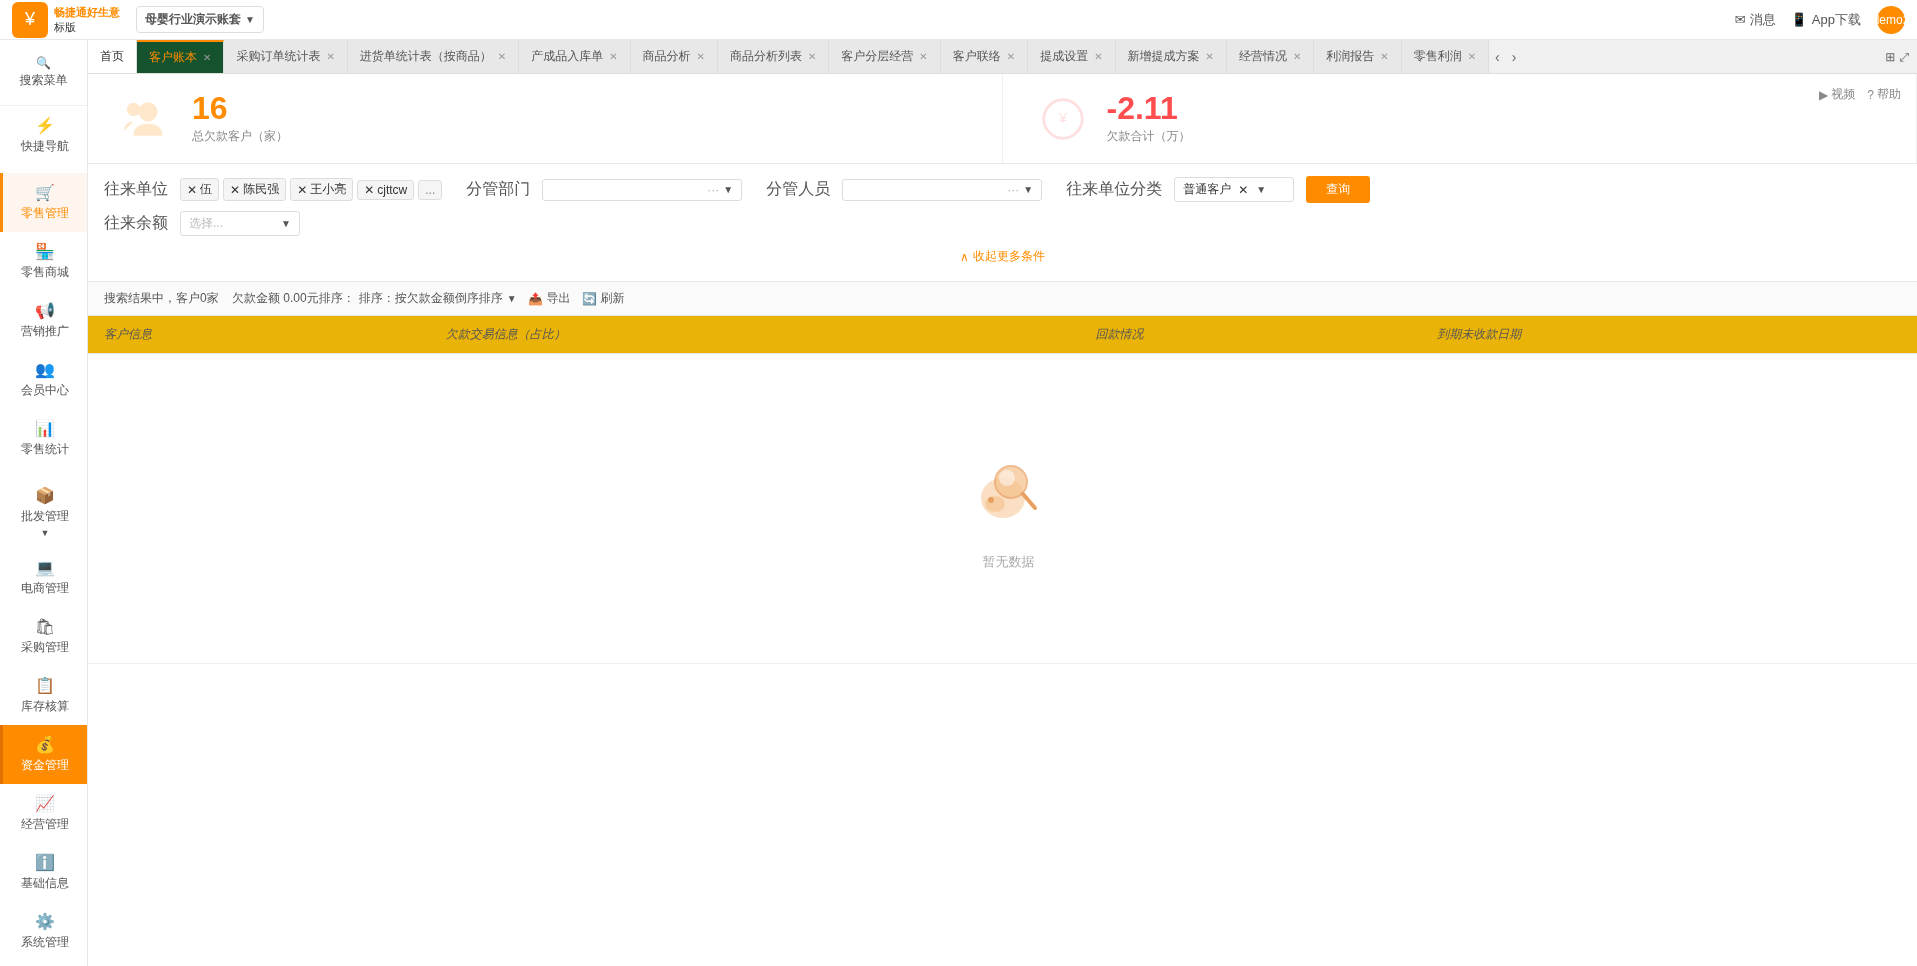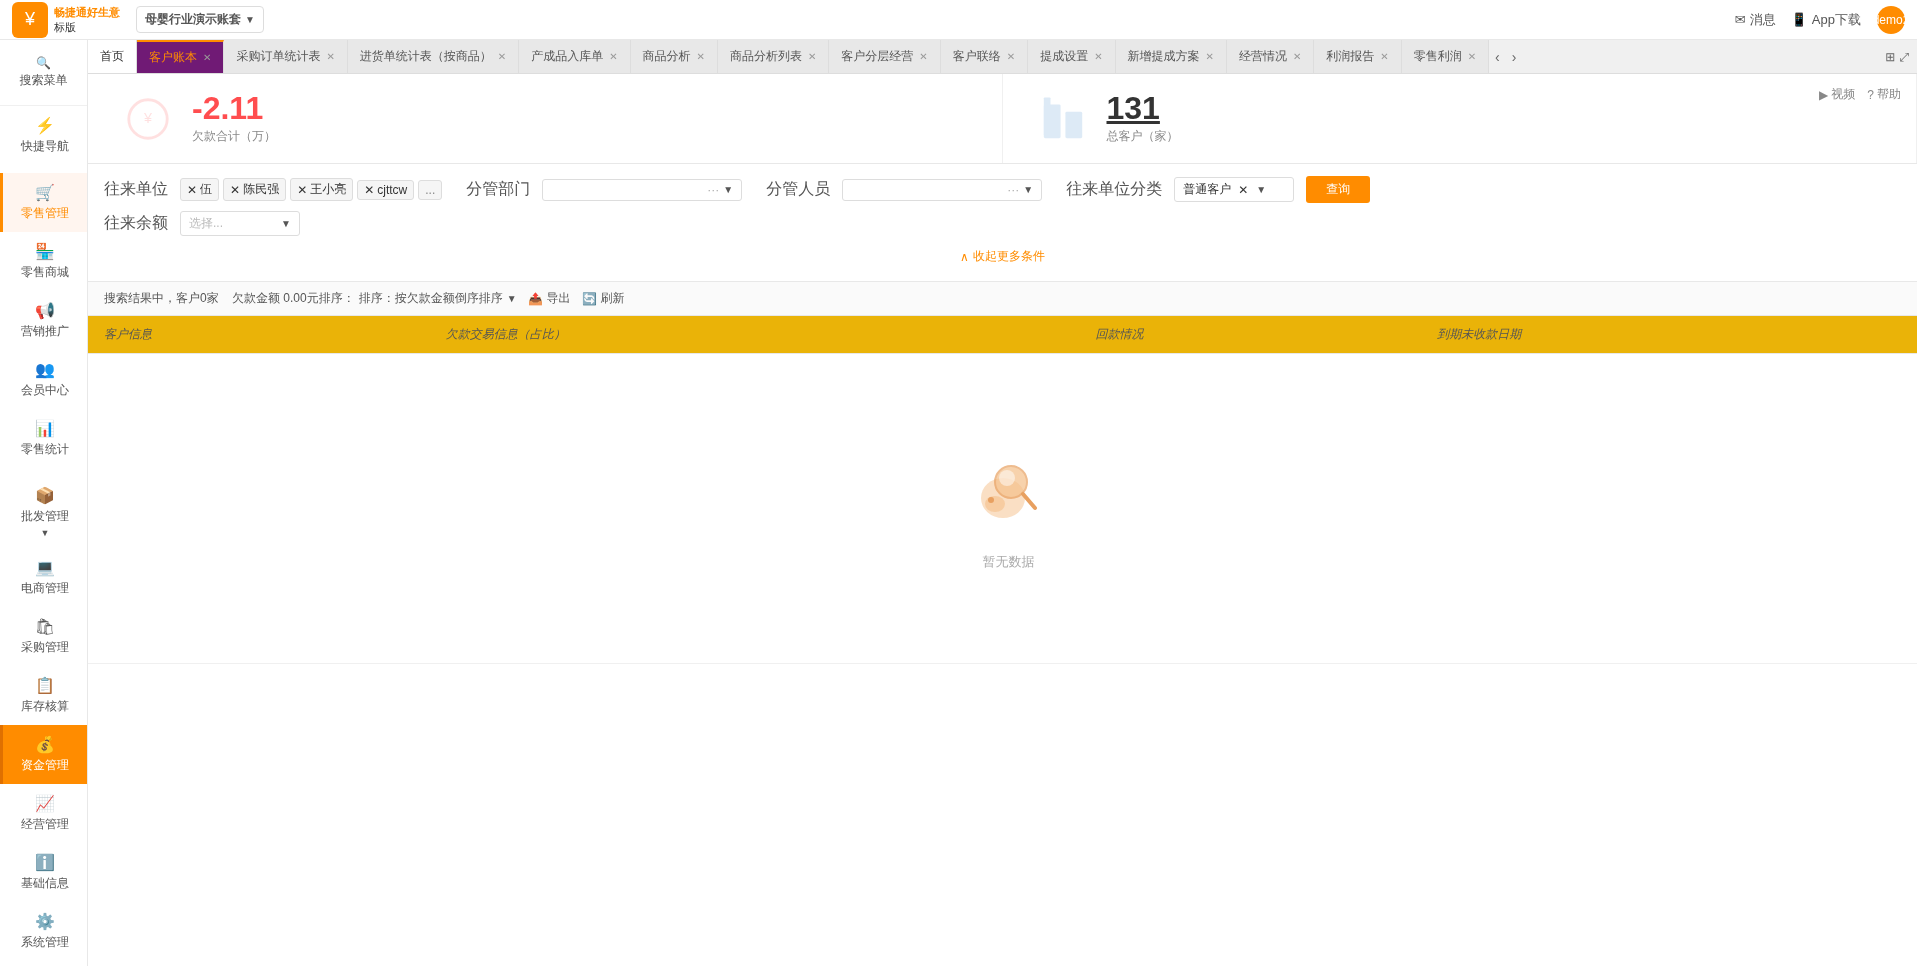--- a/index.html
+++ b/index.html
@@ -28,21 +28,21 @@
     .sidebar-search { padding: 10px 8px; border-bottom: 1px solid #f0f0f0; }
     .sidebar-search-btn { width: 100%; background: none; border: none; color: #555; font-size: 12px; cursor: pointer; display: flex; flex-direction: column; align-items: center; gap: 2px; padding: 6px 0; }
     .sidebar-item { display: flex; flex-direction: column; align-items: center; padding: 10px 4px; cursor: pointer; color: #555; font-size: 12px; gap: 3px; border-left: 3px solid transparent; }
     .sidebar-item.active { color: #ff8c00; background: #fff5ef; border-left: 3px solid #ff8c00; }
     .sidebar-item .icon { font-size: 16px; }
     .sidebar-divider { height: 1px; background: #f0f0f0; margin: 4px 0; }
 
     
     .tab-bar { display: flex; align-items: center; background: #f0f0f0; border-bottom: 1px solid #ddd; height: 34px; flex-shrink: 0; overflow: hidden; }
     .tab { display: flex; align-items: center; gap: 4px; padding: 0 12px; height: 34px; cursor: pointer; font-size: 12px; color: #555; border-right: 1px solid #ddd; white-space: nowrap; background: #e8e8e8; }
-    .tab.active { background: #701a75; color: #ff8c00; border-top: 2px solid #ff8c00; justify-content: space-between; }
+    .tab.active { background: #14532d; color: #ff8c00; border-top: 2px solid #ff8c00; justify-content: space-between; }
     .tab .close { color: #999; font-size: 10px; cursor: pointer; margin-left: 2px; }
     .tab.home { background: #fff; color: #333; }
     .tab-nav-btn { padding: 0 6px; cursor: pointer; color: #666; font-size: 14px; height: 34px; display: flex; align-items: center; }
     .tab-expand-btn { margin-left: auto; padding: 0 8px; cursor: pointer; color: #666; height: 34px; display: flex; align-items: center; gap: 4px; }
 
     
     .content-area { flex: 1; display: flex; flex-direction: column; overflow: hidden; background: #f5f5f5; }
 
     
     .stats-bar { display: flex; background: #fff; border-bottom: 1px solid #e8e8e8; height: 90px; flex-shrink: 0; position: relative; align-items: center; }
@@ -264,47 +264,48 @@
       <div class="tab-expand-btn">
         <span>⊞</span>
         <span>⤢</span>
       </div>
     </div>
 
     <div class="content-area">
 
       <div class="stats-bar">
 
+        <div class="stats-card">
+          <div class="stats-icon">
+            <svg viewBox="0 0 100 100" fill="#ff8c00" opacity="0.25">
+              <circle cx="50" cy="35" r="20"></circle>
+              <path d="M20 85 Q20 60 50 60 Q80 60 80 85"></path>
+              <circle cx="20" cy="30" r="14"></circle>
+              <path d="M0 75 Q0 55 20 55"></path>
+            </svg>
+          </div>
+          <div class="stats-data">
+            <div class="stats-value orange">16</div>
+            <div class="stats-label">总欠款客户（家）</div>
+          </div>
+        </div>
 
         <div class="stats-card">
           <div class="stats-icon">
             <svg viewBox="0 0 100 100" fill="none" stroke="#ff6b6b" stroke-width="6" opacity="0.3">
               <circle cx="50" cy="50" r="40"></circle>
               <text x="50" y="58" text-anchor="middle" font-size="30" fill="#ff6b6b" stroke="none">¥</text>
             </svg>
           </div>
           <div class="stats-data">
             <div class="stats-value red">-2.11</div>
             <div class="stats-label">欠款合计（万）</div>
           </div>
         </div>
 
-        <div class="stats-card">
-          <div class="stats-icon">
-            <svg viewBox="0 0 100 100" fill="#5b9bd5" opacity="0.2">
-              <rect x="10" y="20" width="35" height="70" rx="3"></rect>
-              <rect x="55" y="35" width="35" height="55" rx="3"></rect>
-              <rect x="10" y="5" width="14" height="80" rx="2"></rect>
-            </svg>
-          </div>
-          <div class="stats-data">
-            <div class="stats-value underline" style="text-decoration:underline;">131</div>
-            <div class="stats-label">总客户（家）</div>
-          </div>
-        </div>
         <div class="stats-bar-actions">
           <span>
             <span>▶</span>
             <span>视频</span>
           </span>
           <span>
             <span>?</span>
             <span>帮助</span>
           </span>
         </div>

